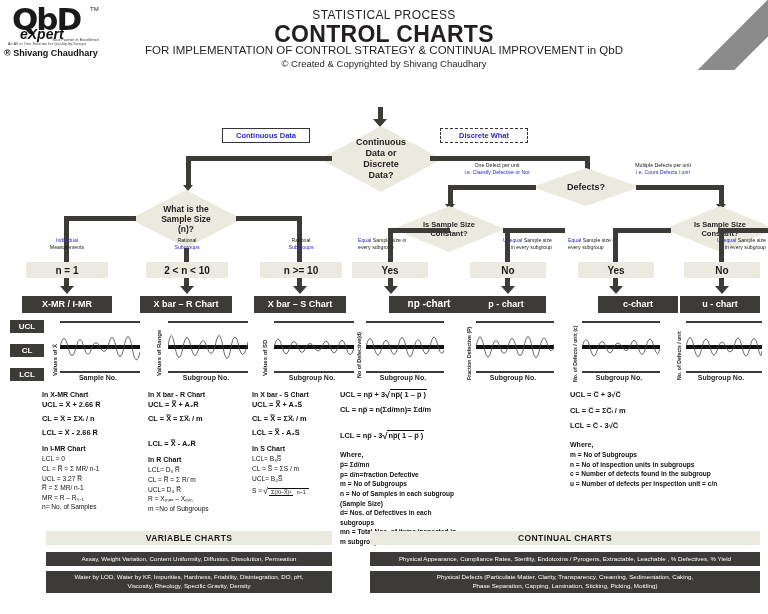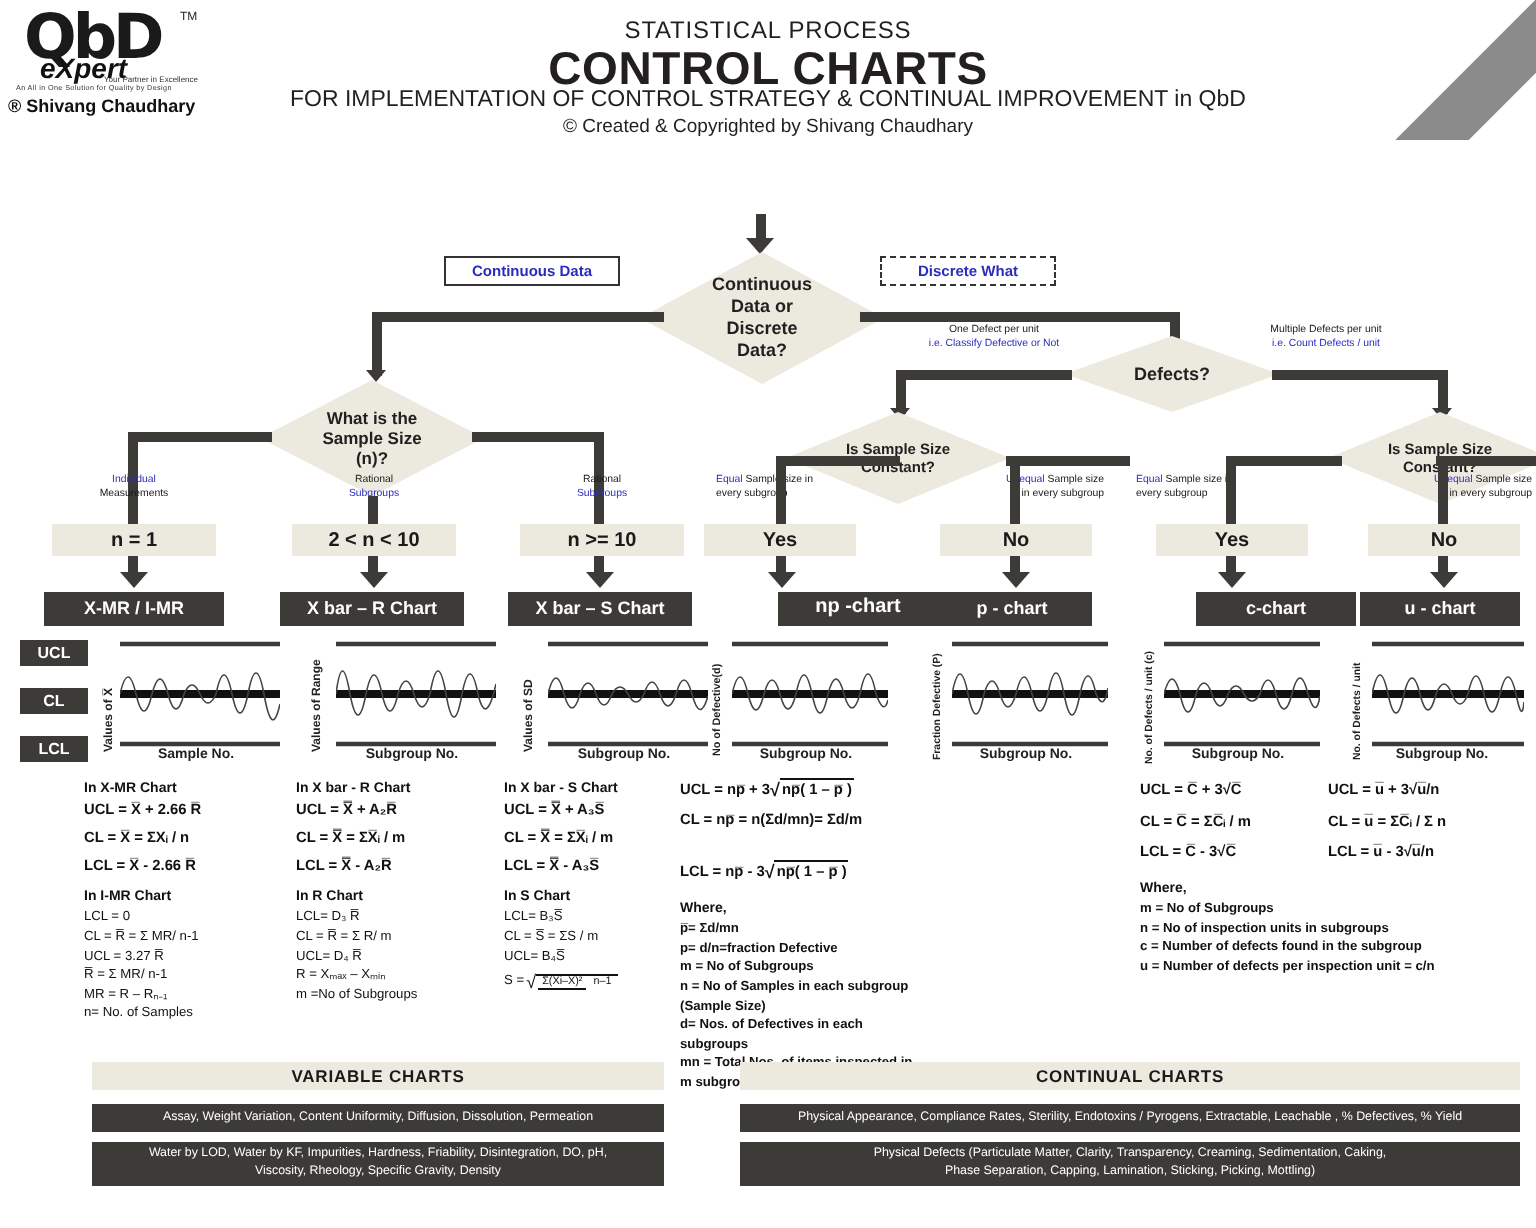--- a/index.html
+++ b/index.html
@@ -323,21 +323,21 @@
     <div>UCL = 3.27 R̅</div>
     <div>R̅ = Σ MR/ n-1</div>
     <div>MR = R – Rₙ₋₁</div>
     <div>n= No. of Samples</div>
   </div>
 
   <div class="fml" style="left:148px;top:390px;width:100px;">
     <div class="hd">In X bar - R Chart</div>
     <div class="big">UCL = X̿ +  A₂R̅</div>
     <div class="big" style="margin-top:3px">CL   = X̿ =  ΣX̅ᵢ / m</div>
-    <div class="big" style="margin-top:3px">LCL  = X̿ -  A₂R̅</div>
+    <div class="big" style="margin-top:14px">LCL  = X̿ -  A₂R̅</div>
     <div class="hd" style="margin-top:6px">In R Chart</div>
     <div>LCL= D₃ R̅</div>
     <div>CL = R̅ = Σ R/ m</div>
     <div>UCL= D₄ R̅</div>
     <div>R = Xₘₐₓ – Xₘᵢₙ</div>
     <div>m =No of Subgroups</div>
   </div>
 
   <div class="fml" style="left:252px;top:390px;width:100px;">
     <div class="hd">In X bar - S Chart</div>
@@ -383,25 +383,20 @@
     <div class="big">UCL =  C̅  + 3√C̅</div>
     <div class="big" style="margin-top:5px">CL = C̅ = ΣC̅ᵢ / m</div>
     <div class="big" style="margin-top:5px">LCL = C̅ - 3√C̅</div>
     <div class="hd" style="margin-top:8px">Where,</div>
     <div style="font-weight:bold;white-space:nowrap">m = No of Subgroups</div>
     <div style="font-weight:bold;white-space:nowrap">n =  No of inspection units in subgroups</div>
     <div style="font-weight:bold;white-space:nowrap">c = Number of defects found in the subgroup</div>
     <div style="font-weight:bold;white-space:nowrap">u = Number of defects per inspection unit    = c/n</div>
   </div>
 
-  <div class="fml" style="left:664px;top:390px;width:104px;">
-    <div class="big">UCL =  u̅ + 3√u̅/n</div>
-    <div class="big" style="margin-top:5px">CL = u̅ = ΣC̅ᵢ / Σ n</div>
-    <div class="big" style="margin-top:5px">LCL = u̅ - 3√u̅/n</div>
-  </div>
 
   <div class="hdrbar" style="left:46px;top:531px;width:286px;height:14px;">VARIABLE CHARTS</div>
   <div class="darkbar" style="left:46px;top:552px;width:286px;height:14px;">Assay, Weight Variation, Content Uniformity, Diffusion, Dissolution, Permeation</div>
   <div class="darkbar" style="left:46px;top:571px;width:286px;height:22px;white-space:pre-line;">Water by LOD, Water by KF, Impurities, Hardness, Friability, Disintegration, DO, pH,
 Viscosity, Rheology, Specific Gravity, Density</div>
 
   <div class="hdrbar" style="left:370px;top:531px;width:390px;height:14px;">CONTINUAL CHARTS</div>
   <div class="darkbar" style="left:370px;top:552px;width:390px;height:14px;">Physical Appearance, Compliance Rates, Sterility, Endotoxins / Pyrogens, Extractable, Leachable , % Defectives, % Yield</div>
   <div class="darkbar" style="left:370px;top:571px;width:390px;height:22px;white-space:pre-line;">Physical Defects (Particulate Matter, Clarity, Transparency, Creaming, Sedimentation, Caking,
 Phase Separation, Capping, Lamination, Sticking, Picking, Mottling)</div>

